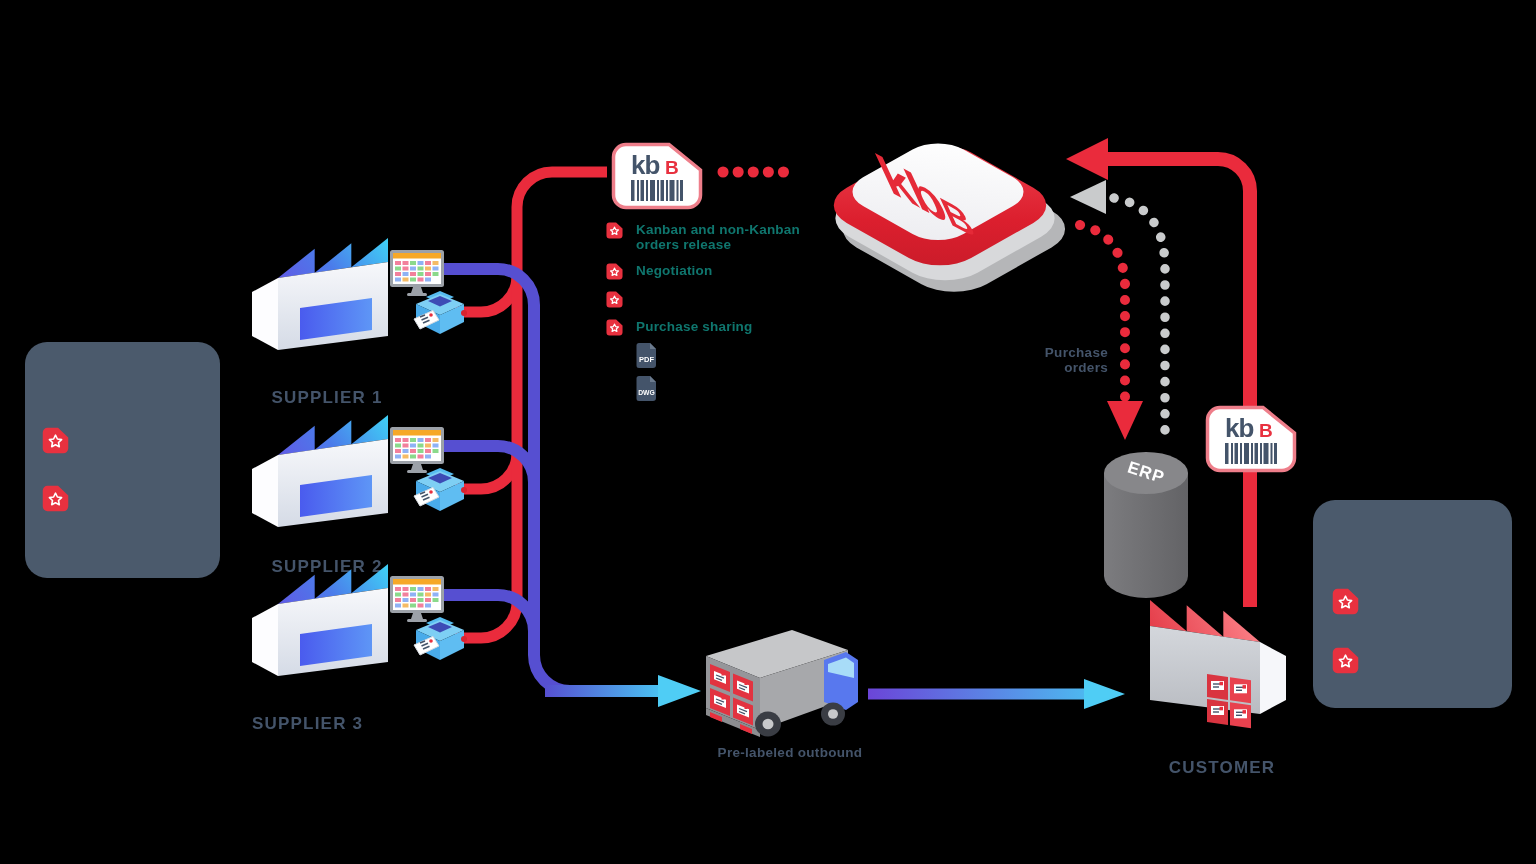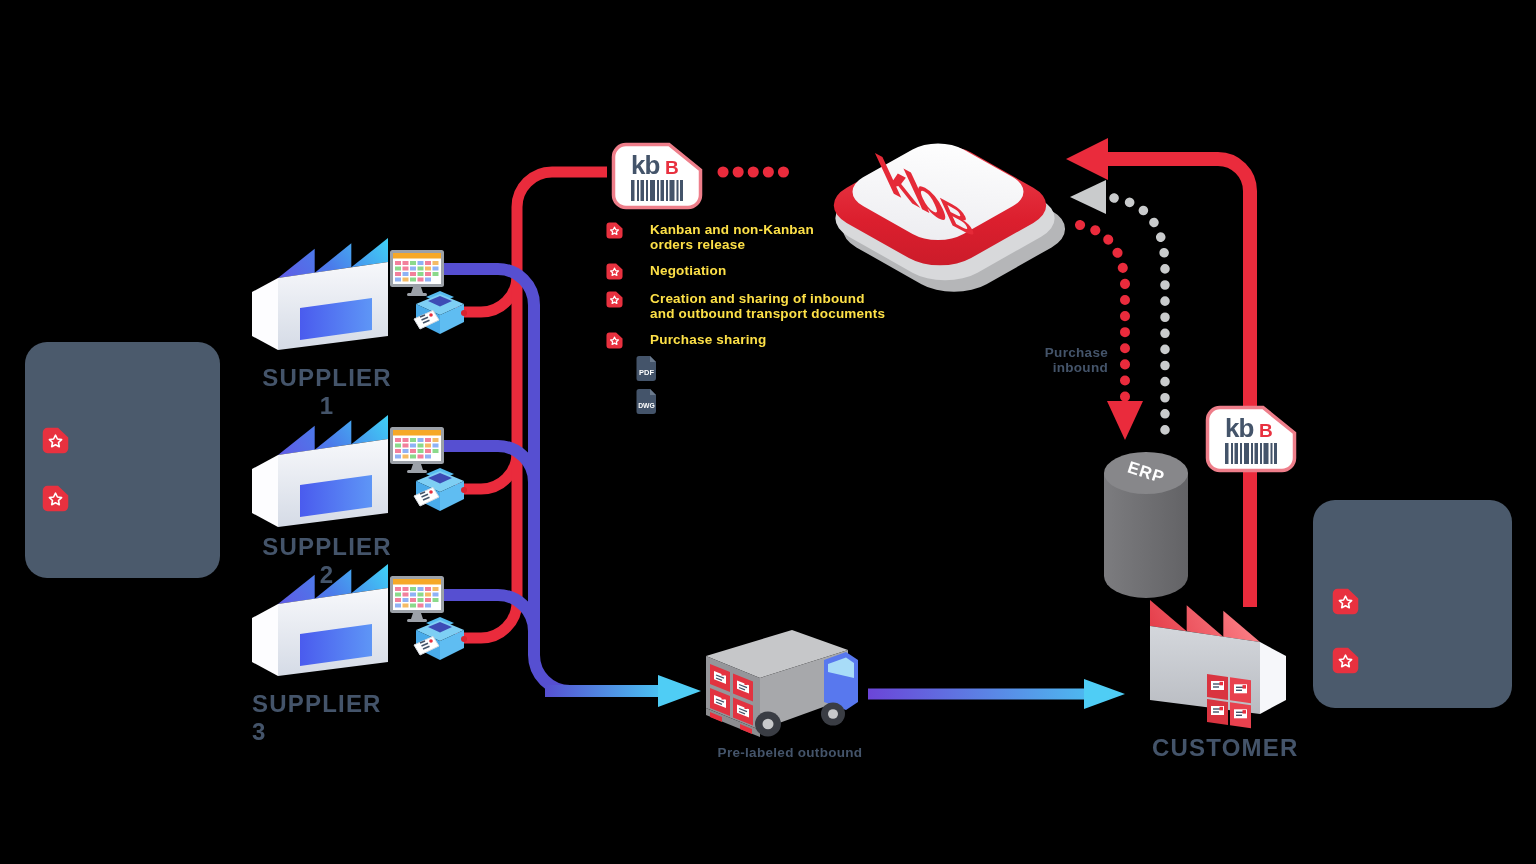--- a/index.html
+++ b/index.html
@@ -1,28 +1,28 @@
 <!DOCTYPE html>
 <html><head>
 <meta charset="utf-8">
 <style>
   html,body{margin:0;padding:0;background:#000;}
   .stage{position:relative;width:1536px;height:864px;background:#000;overflow:hidden;
          font-family:"Liberation Sans",sans-serif;}
   .abs{position:absolute;}
-  .lbl{color:#44546A;font-weight:bold;letter-spacing:1.2px;font-size:24px;}
+  .lbl{color:#44546A;font-weight:bold;letter-spacing:1.2px;font-size:17px;margin-top:24px;}
   .small-lbl{color:#44546A;font-weight:bold;font-size:13.5px;letter-spacing:.3px;}
   .ml{white-space:pre-line;}
   svg{display:block;overflow:visible;}
 
   
   .features{position:absolute;left:606px;top:222px;width:310px;}
   .feature{display:flex;align-items:flex-start;margin-bottom:11px;}
-  .feature .txt{color:#fde047;font-weight:bold;font-size:13.5px;line-height:14.5px;
-                letter-spacing:.2px;margin-left:27px;padding-top:1px;}
+  .feature .txt{color:#0f766e;font-weight:bold;font-size:13.5px;line-height:14.5px;
+                letter-spacing:.2px;margin-left:13px;padding-top:1px;}
   .file-icons{display:flex;gap:6px;margin:6px 0 0 30px;flex-direction:column;}
 
   
   .panel{position:absolute;background:#4B5A6C;border-radius:22px;}
 
   
   .erp{position:absolute;left:1104px;top:452px;width:84px;height:146px;}
   .erp .body{position:absolute;left:0;right:0;top:21px;bottom:0;
              background:linear-gradient(90deg,#7c7c7f,#6e6e71 55%,#636366);
              border-radius:0 0 42px 42px / 0 0 22px 22px;}
@@ -361,22 +361,20 @@
         <path d="M5.5,.75 H16 L26.25,10.5 V21.5 A5,5 0 0 1 21.25,26.25 H5.5 A4.75,4.75 0 0 1 .75,21.5 V5.5 A4.75,4.75 0 0 1 5.5,.75 Z" fill="#E8313F"></path>
         <path d="M13.5,8.2 L15.4,12 19.6,12.6 16.5,15.5 17.3,19.7 13.5,17.7 9.7,19.7 10.5,15.5 7.4,12.6 11.6,12 Z" fill="none" stroke="#fff" stroke-width="2" stroke-linejoin="round"></path>
       </svg>
       <div class="txt ml">Negotiation</div>
     </div>
     <div class="feature">
       <svg width="17" height="17" viewBox="0 0 27 27">
         <path d="M5.5,.75 H16 L26.25,10.5 V21.5 A5,5 0 0 1 21.25,26.25 H5.5 A4.75,4.75 0 0 1 .75,21.5 V5.5 A4.75,4.75 0 0 1 5.5,.75 Z" fill="#E8313F"></path>
         <path d="M13.5,8.2 L15.4,12 19.6,12.6 16.5,15.5 17.3,19.7 13.5,17.7 9.7,19.7 10.5,15.5 7.4,12.6 11.6,12 Z" fill="none" stroke="#fff" stroke-width="2" stroke-linejoin="round"></path>
       </svg>
-      <div class="txt ml">Creation and sharing of inbound
-and outbound transport documents</div>
     </div>
     <div class="feature" style="margin-bottom:0">
       <svg width="17" height="17" viewBox="0 0 27 27">
         <path d="M5.5,.75 H16 L26.25,10.5 V21.5 A5,5 0 0 1 21.25,26.25 H5.5 A4.75,4.75 0 0 1 .75,21.5 V5.5 A4.75,4.75 0 0 1 5.5,.75 Z" fill="#E8313F"></path>
         <path d="M13.5,8.2 L15.4,12 19.6,12.6 16.5,15.5 17.3,19.7 13.5,17.7 9.7,19.7 10.5,15.5 7.4,12.6 11.6,12 Z" fill="none" stroke="#fff" stroke-width="2" stroke-linejoin="round"></path>
       </svg>
       <div class="txt ml">Purchase sharing</div>
     </div>
     <div class="file-icons">
       <svg width="23" height="27" viewBox="0 0 23 27">
@@ -386,21 +384,21 @@
       </svg>
       <svg width="23" height="27" viewBox="0 0 23 27">
         <path d="M3,1 H14 L20,7 V23 A3,3 0 0 1 17,26 H3 A2.5,2.5 0 0 1 .5,23.5 V3.5 A2.5,2.5 0 0 1 3,1 Z" fill="#44546A"></path>
         <path d="M14,1 V7 H20 Z" fill="#6b7a8d"></path>
         <text x="10.5" y="20" font-size="6.8" font-weight="bold" fill="#ffffff" text-anchor="middle">DWG</text>
       </svg>
     </div>
   </div>
 
   <div class="abs small-lbl ml" style="left:1008px;top:345px;width:100px;text-align:right;line-height:15px">Purchase
-inbound</div>
+orders</div>
 
   <div class="erp">
     <div class="body"></div>
     <div class="top">
         <span>ERP</span>
       </div>
   </div>
 
   <svg class="abs" style="left:1205px;top:405px" width="92" height="68" viewBox="0 0 92 68">
     <path d="M15,2.5 H58 L89.5,28 V53 A12.5,12.5 0 0 1 77,65.5 H15 A12.5,12.5 0 0 1 2.5,53 V15 A12.5,12.5 0 0 1 15,2.5 Z" fill="#ffffff" stroke="#EE7E8A" stroke-width="3.5"></path>

